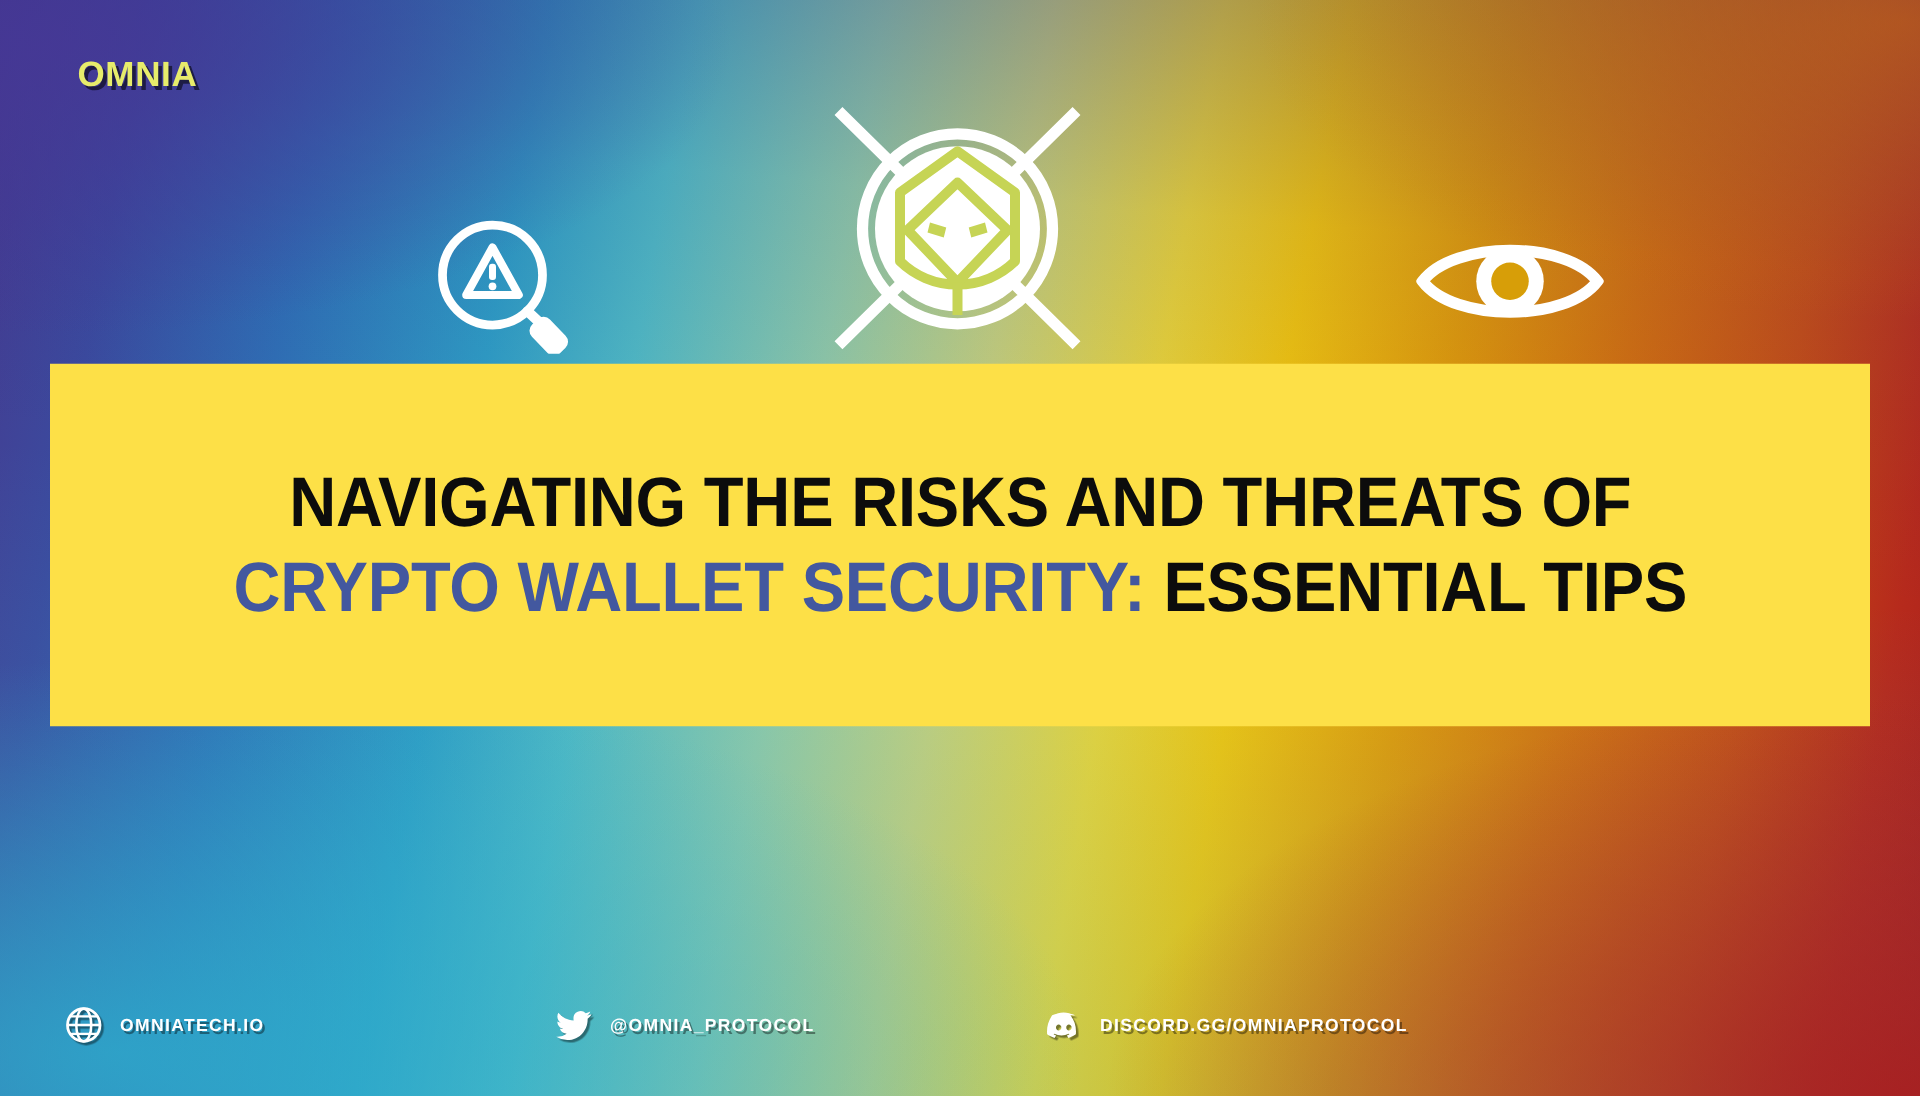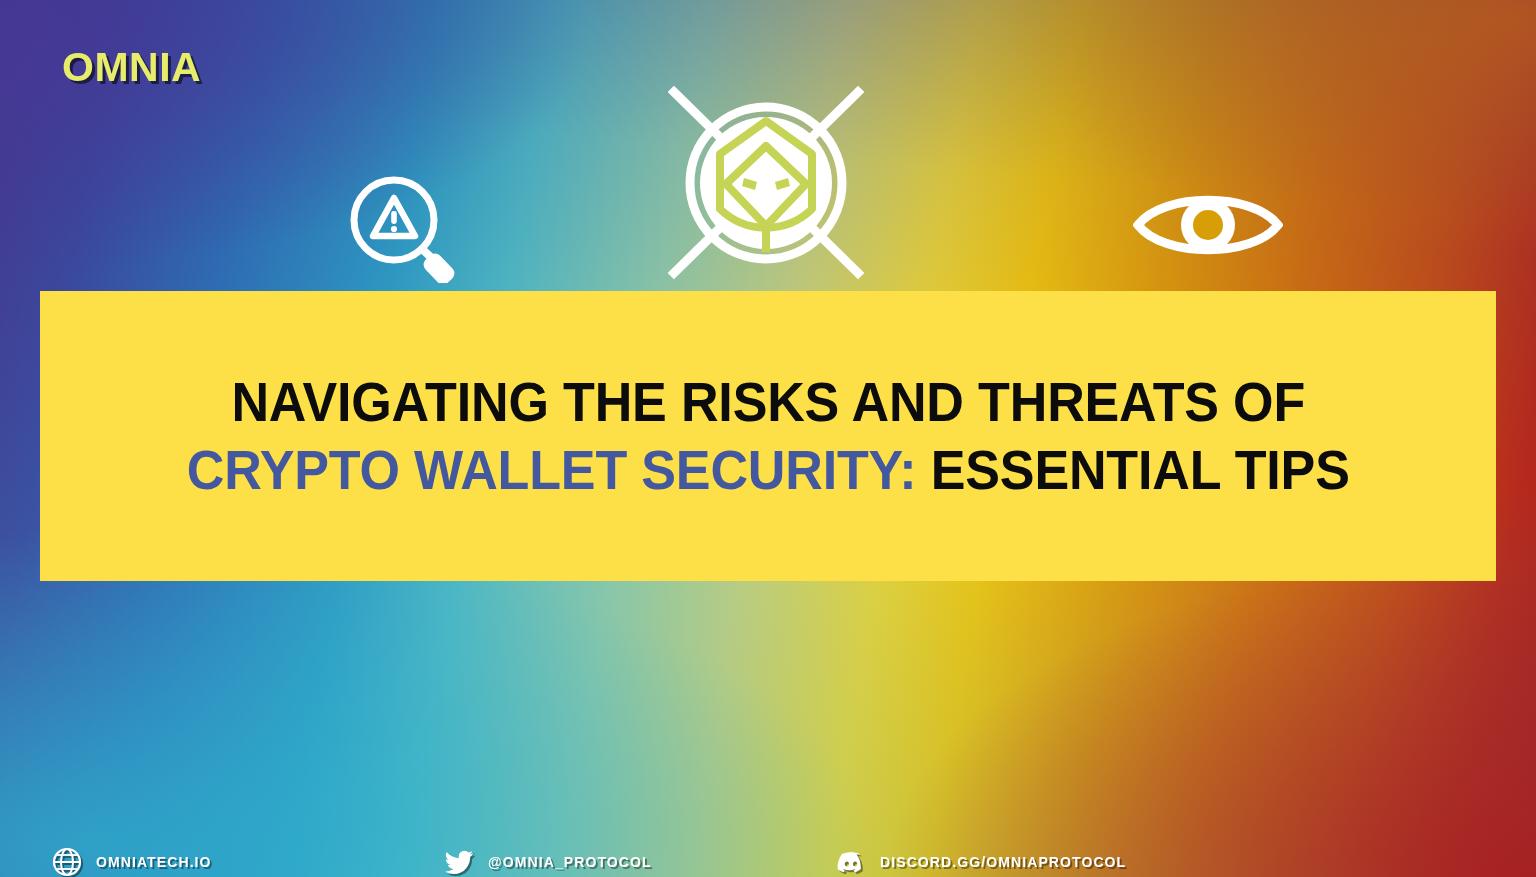--- a/index.html
+++ b/index.html
@@ -58,21 +58,21 @@
       radial-gradient(90% 80% at 99% 100%, rgba(172,26,26,0.75) 0%, rgba(172,26,26,0.0) 46%),
       radial-gradient(75% 60% at 99% 2%, rgba(205,110,15,0.55) 0%, rgba(205,110,15,0.0) 45%);
     pointer-events: none;
   }
 
   
   #logo {
     position: absolute;
     left: 62px;
     top: 44px;
-    font-size: 41px;
+    font-size: 28px;
     font-weight: 700;
     letter-spacing: 0.5px;
     color: #e7ec6b;
     text-shadow: 3px 3px 0 rgba(0,0,0,0.55);
     user-select: none;
   }
 
   
   .icon-wrap { position: absolute; }
   #icon-magnifier { left: 345px; top: 173px; width: 118px; height: 110px; }
@@ -107,21 +107,21 @@
   .accent { color: #43589f; }
 
   
   #footer {
     position: absolute;
     left: 0;
     right: 0;
     bottom: 0;
     height: 72px;
     display: flex;
-    align-items: flex-end;
+    align-items: flex-start;
     padding: 0 52px 0 52px;
     box-sizing: border-box;
   }
   .foot-item {
     display: flex;
     align-items: center;
     gap: 14px;
     flex: 0 0 auto;
     user-select: none;
   }

